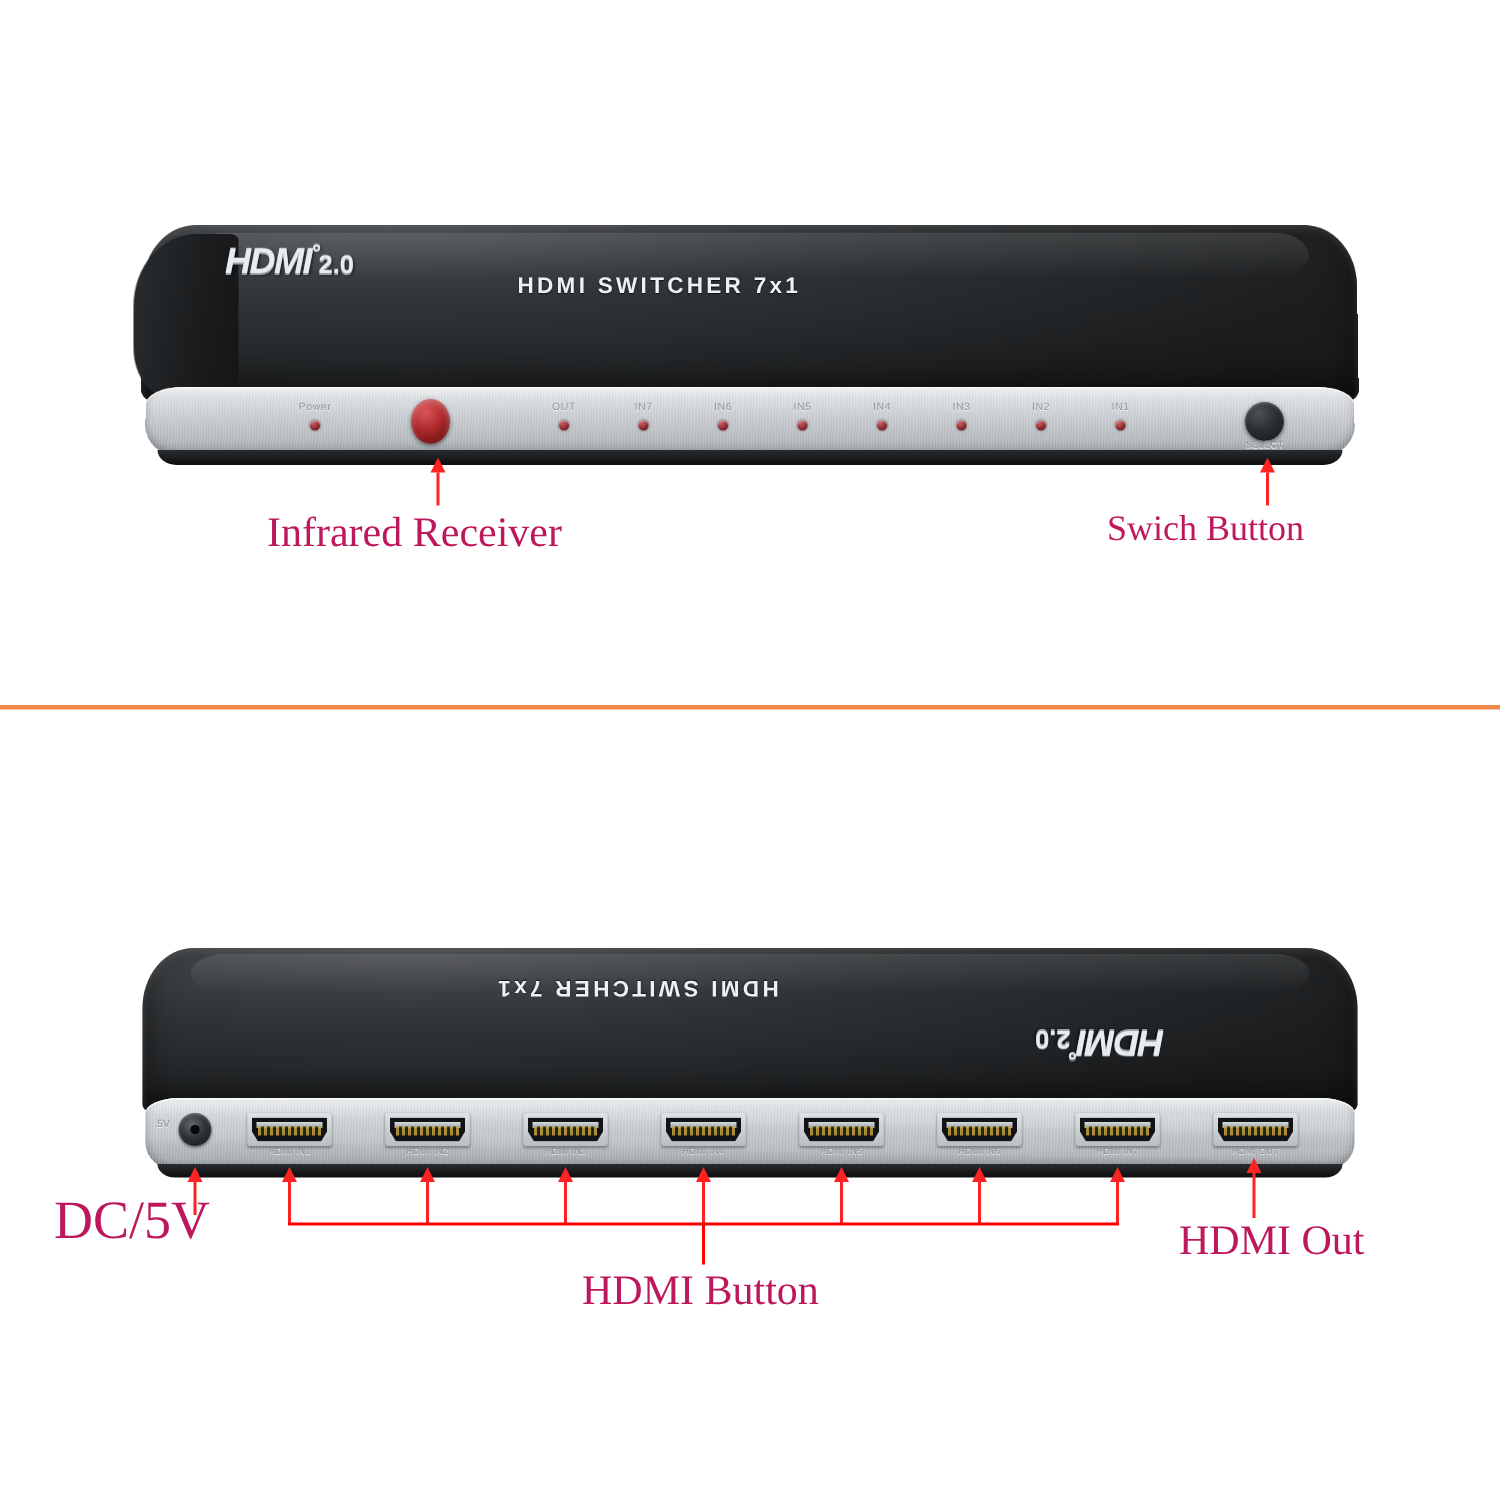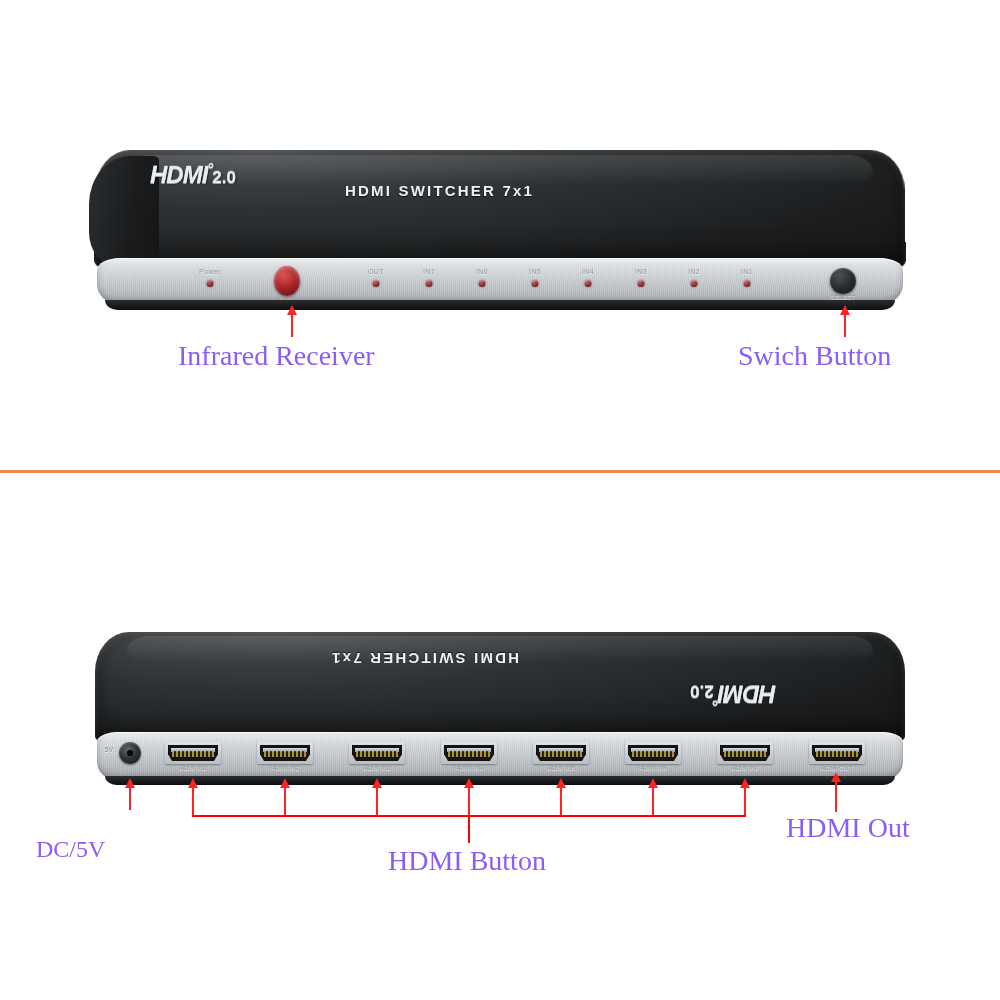--- a/index.html
+++ b/index.html
@@ -182,21 +182,21 @@
     font-size: 7px; color: #8b9095; transform: translateX(-50%);
     text-shadow: 0 1px 0 rgba(255,255,255,.75);
   }
 
   
   .flip180 { transform: rotate(180deg); transform-origin: center center; }
 
   
   .callout-text {
     position: absolute; font-family: "Liberation Serif", serif;
-    color: #8b5cf6; white-space: nowrap;
+    color: #be185d; white-space: nowrap;
   }
   .arrow-stem {
     position: absolute; background: #f22; width: 2px;
     transform: translateX(-50%);
   }
   .arrow-head {
     position: absolute; width: 0; height: 0;
     border-left: 5px solid transparent;
     border-right: 5px solid transparent;
     border-bottom: 10px solid #f22;
@@ -250,21 +250,21 @@
     <div class="select-btn" style="left:748px; top:118px;"></div>
     <div class="led-label" style="left:748px; top:144px; font-size:6px;">SELECT</div>
   </div>
 
   <div class="arrow-stem" style="left:292px; top:315px; height:22px;"></div>
   <div class="arrow-head" style="left:292px; top:305px;"></div>
   <div class="callout-text" style="left:178px; top:340px; font-size:28px;">Infrared Receiver</div>
 
   <div class="arrow-stem" style="left:845px; top:315px; height:22px;"></div>
   <div class="arrow-head" style="left:845px; top:305px;"></div>
-  <div class="callout-text" style="left:738px; top:340px; font-size:28px;">Swich Button</div>
+  <div class="callout-text" style="left:738px; top:340px; font-size:24px;">Swich Button</div>
 
   <div class="divider"></div>
 
   <div class="unit-bottom">
 
     <div class="body-black-bot"></div>
 
     <div class="model-text flip180" style="left:235px; top:18px; font-size:15px;">HDMI  SWITCHER  7x1</div>
 
     <div class="hdmi-logo flip180" style="left:595px; top:48px; font-size:24px;">
@@ -329,21 +329,21 @@
     <div class="hdmi-port" style="left:742px; top:110px;">
       <div class="mouth"></div>
         <div class="pcb"></div>
         <div class="pins"></div>
     </div>
     <div class="port-label" style="left:742px; top:133px;">HDMI OUT</div>
   </div>
 
   <div class="arrow-stem" style="left:130px; top:788px; height:22px;"></div>
   <div class="arrow-head" style="left:130px; top:778px;"></div>
-  <div class="callout-text" style="left:36px; top:836px; font-size:24px;">DC/5V</div>
+  <div class="callout-text" style="left:36px; top:792px; font-size:36px;">DC/5V</div>
 
   <div class="arrow-head" style="left:193px; top:778px;"></div>
   <div class="arrow-stem" style="left:193px; top:788px; height:28px;"></div>
   <div class="arrow-head" style="left:285px; top:778px;"></div>
   <div class="arrow-stem" style="left:285px; top:788px; height:28px;"></div>
   <div class="arrow-head" style="left:377px; top:778px;"></div>
   <div class="arrow-stem" style="left:377px; top:788px; height:28px;"></div>
   <div class="arrow-head" style="left:469px; top:778px;"></div>
   <div class="arrow-stem" style="left:469px; top:788px; height:28px;"></div>
   <div class="arrow-head" style="left:561px; top:778px;"></div>

